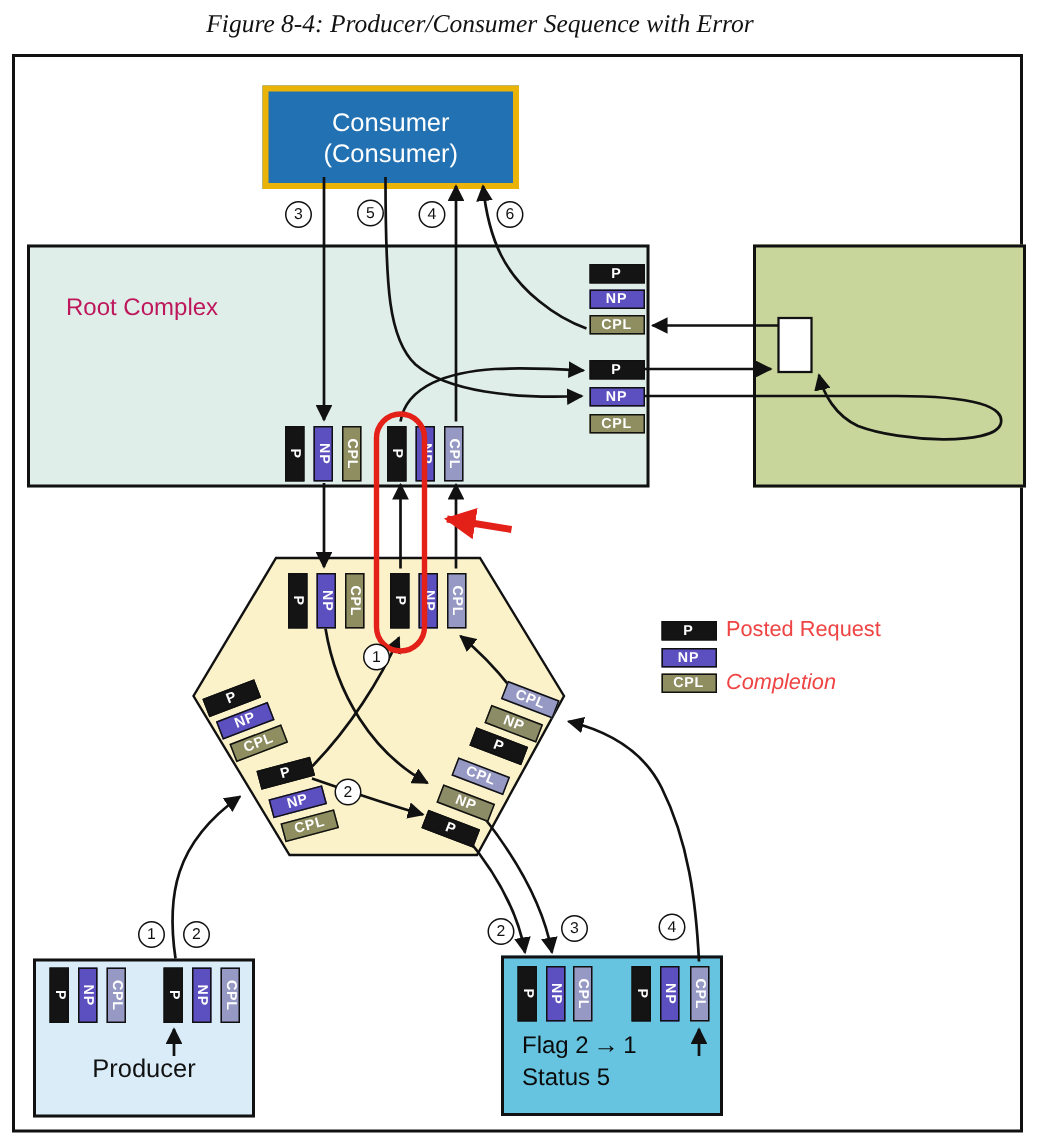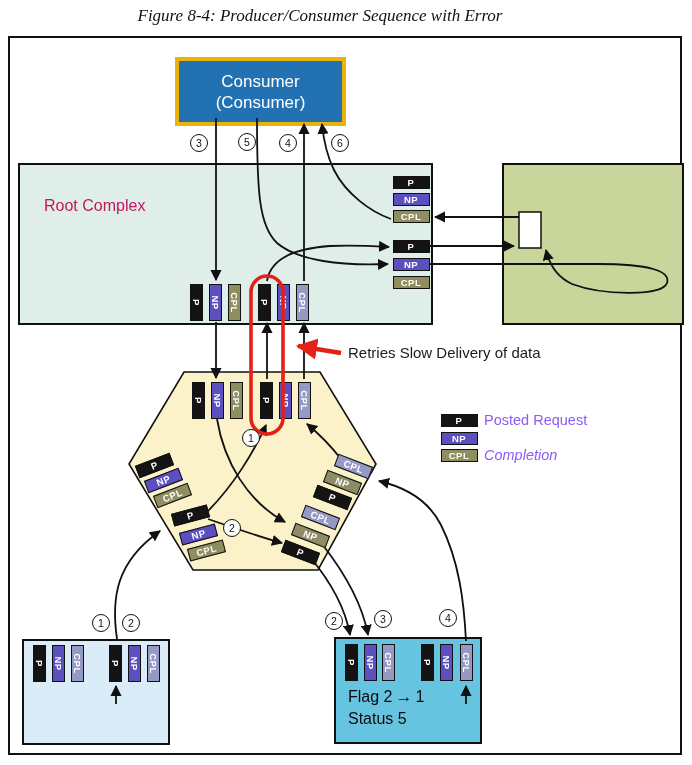--- a/index.html
+++ b/index.html
@@ -17,21 +17,21 @@
   #rc-label{left:44px;top:169px;font-size:16px;color:#be185d;z-index:1;margin-top:28px;}
   #memory{left:502px;top:163px;width:182px;height:162px;background:var(--c-mem);z-index:1;}
   #mem-label{left:502px;top:167px;width:182px;text-align:center;font-size:16px;color:#111;z-index:1;}
   #producer{left:22px;top:639px;width:148px;height:106px;background:var(--c-prod);z-index:1;}
   #prod-label{left:22px;top:703px;width:148px;text-align:center;font-size:17px;color:#111;z-index:1;}
   #flagbox{left:334px;top:637px;width:148px;height:107px;background:var(--c-flag);z-index:1;}
   #flag-line{left:348px;top:687px;font-size:16px;color:#0b0b0b;z-index:2;}
   #flag-line .arr{font-weight:bold;font-size:17px;padding:0 3px;}
   #status-line{left:348px;top:710px;font-size:16px;color:#0b0b0b;z-index:2;}
   #annotation{left:348px;top:344px;font-size:15px;color:#1a1a1a;z-index:5;}
-  .legend-label{font-size:14.5px;color:#8b5cf6;z-index:2;}
+  .legend-label{font-size:14.5px;color:#ef4444;z-index:2;}
   svg.lines{left:0;top:0;z-index:2;pointer-events:none;}
   svg.red{left:0;top:0;z-index:4;pointer-events:none;}
   .badge{position:absolute;width:37px;height:13px;box-sizing:border-box;border:1px solid #111;
          z-index:3;color:#fff;font-size:9.5px;font-weight:bold;text-align:center;
          line-height:11px;letter-spacing:.5px;}
   .badge.p{background:var(--c-p);}
   .badge.np{background:var(--c-np);}
   .badge.npo{background:var(--c-npo);}
   .badge.cplo{background:var(--c-cplo);}
   .badge.cplb{background:var(--c-cplb);}
@@ -48,30 +48,30 @@
   <div class="abs" id="frame"></div>
 
   <div class="abs box" id="rootcomplex"></div>
   <div class="abs" id="rc-label">Root Complex</div>
   <div class="abs box" id="memory"></div>
   <div class="abs" id="consumer">
     <span>Consumer</span>
     <span>(Consumer)</span>
   </div>
   <div class="abs box" id="producer"></div>
+  <div class="abs" id="prod-label">Producer</div>
   <div class="abs box" id="flagbox"></div>
   <div class="abs" id="flag-line">
     <span>Flag 2</span><span class="arr">→</span><span>1</span>
   </div>
   <div class="abs" id="status-line">Status 5</div>
 
   <div class="abs legend-label" style="left:484px;top:412px;">Posted Request</div>
   <div class="abs legend-label" style="left:484px;top:447px;font-style:italic;">Completion</div>
 
-  <div class="abs" id="annotation">Retries Slow Delivery of data</div>
 
   <svg class="abs lines" width="692" height="765">
     <defs>
       <marker id="arr" viewBox="0 0 10 10" refX="9" refY="5" markerWidth="6.2" markerHeight="6.2" orient="auto">
         <path d="M0,0 L10,5 L0,10 z" fill="#111"></path>
       </marker>
       <marker id="redarr" viewBox="0 0 10 10" refX="9" refY="5" markerWidth="4.6" markerHeight="4.6" orient="auto">
         <path d="M0,0 L10,5 L0,10 z" fill="#e32119"></path>
       </marker>
     </defs>

